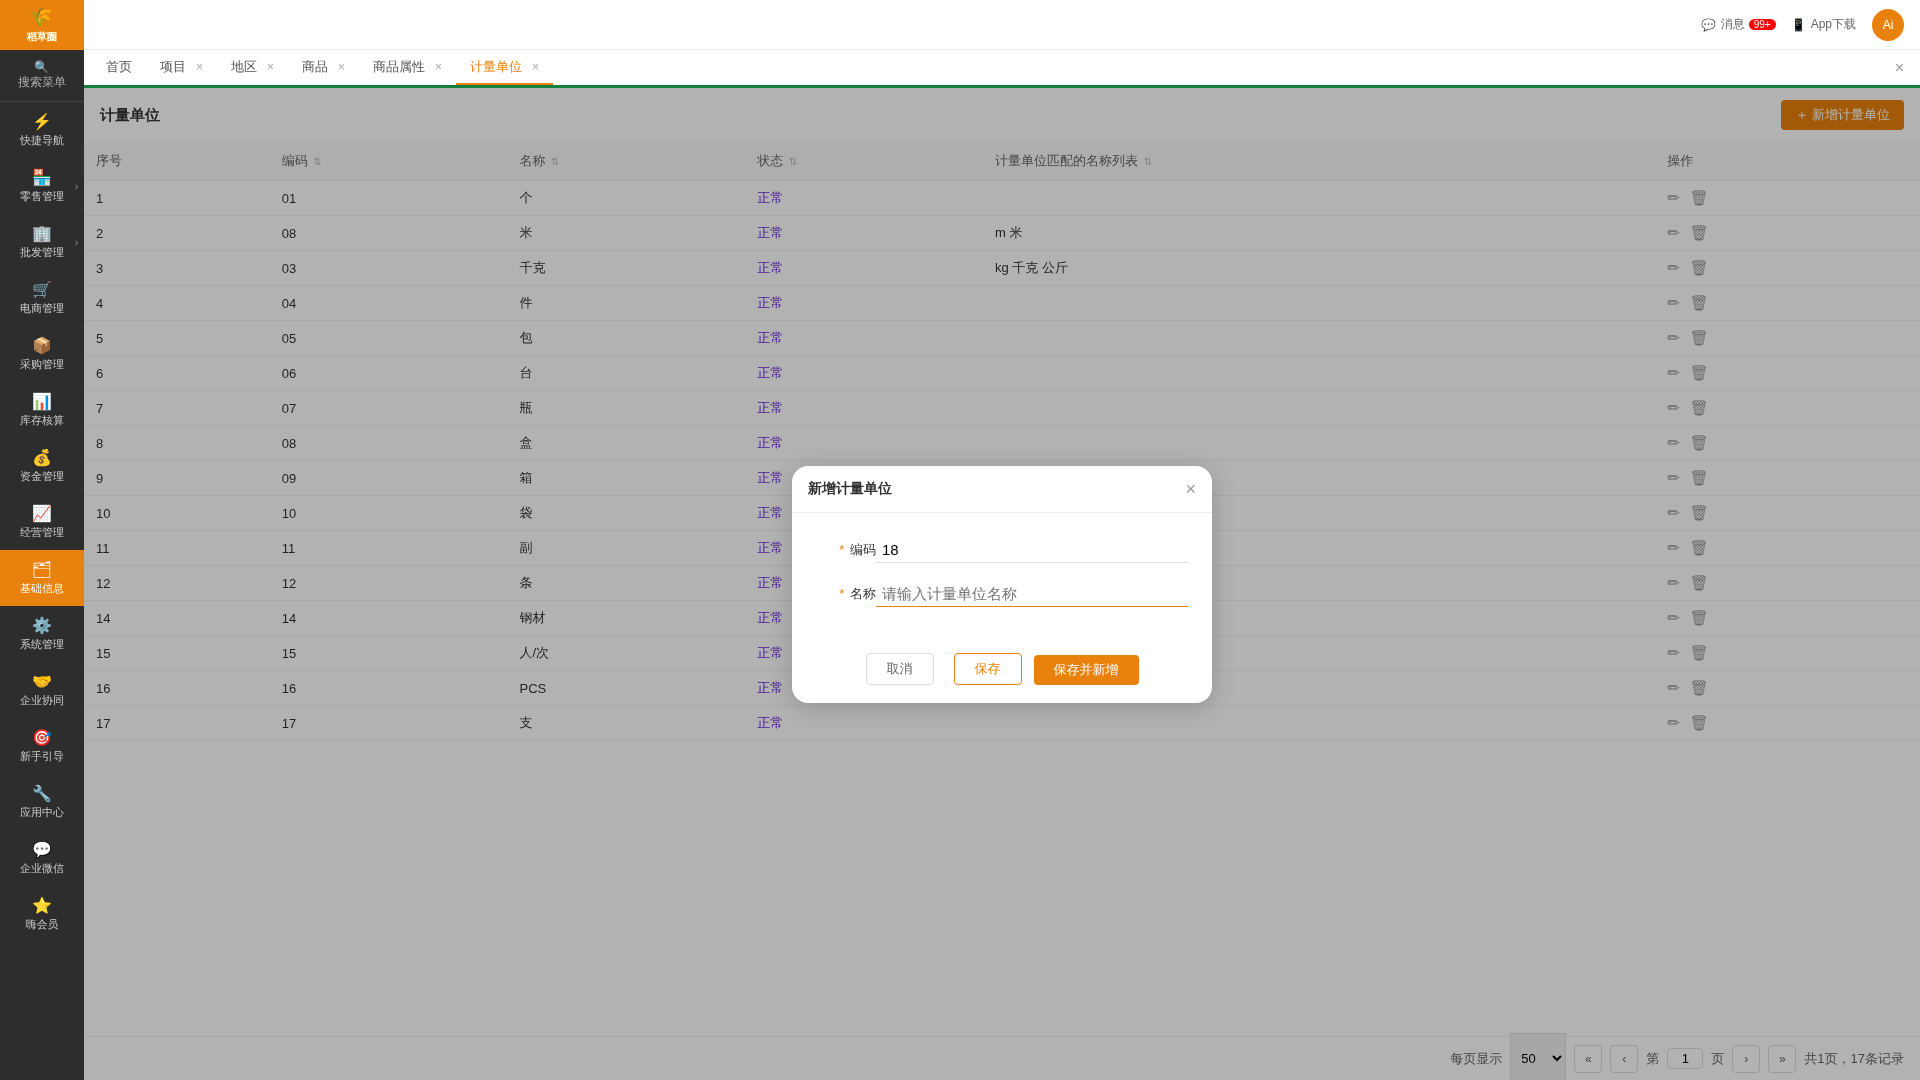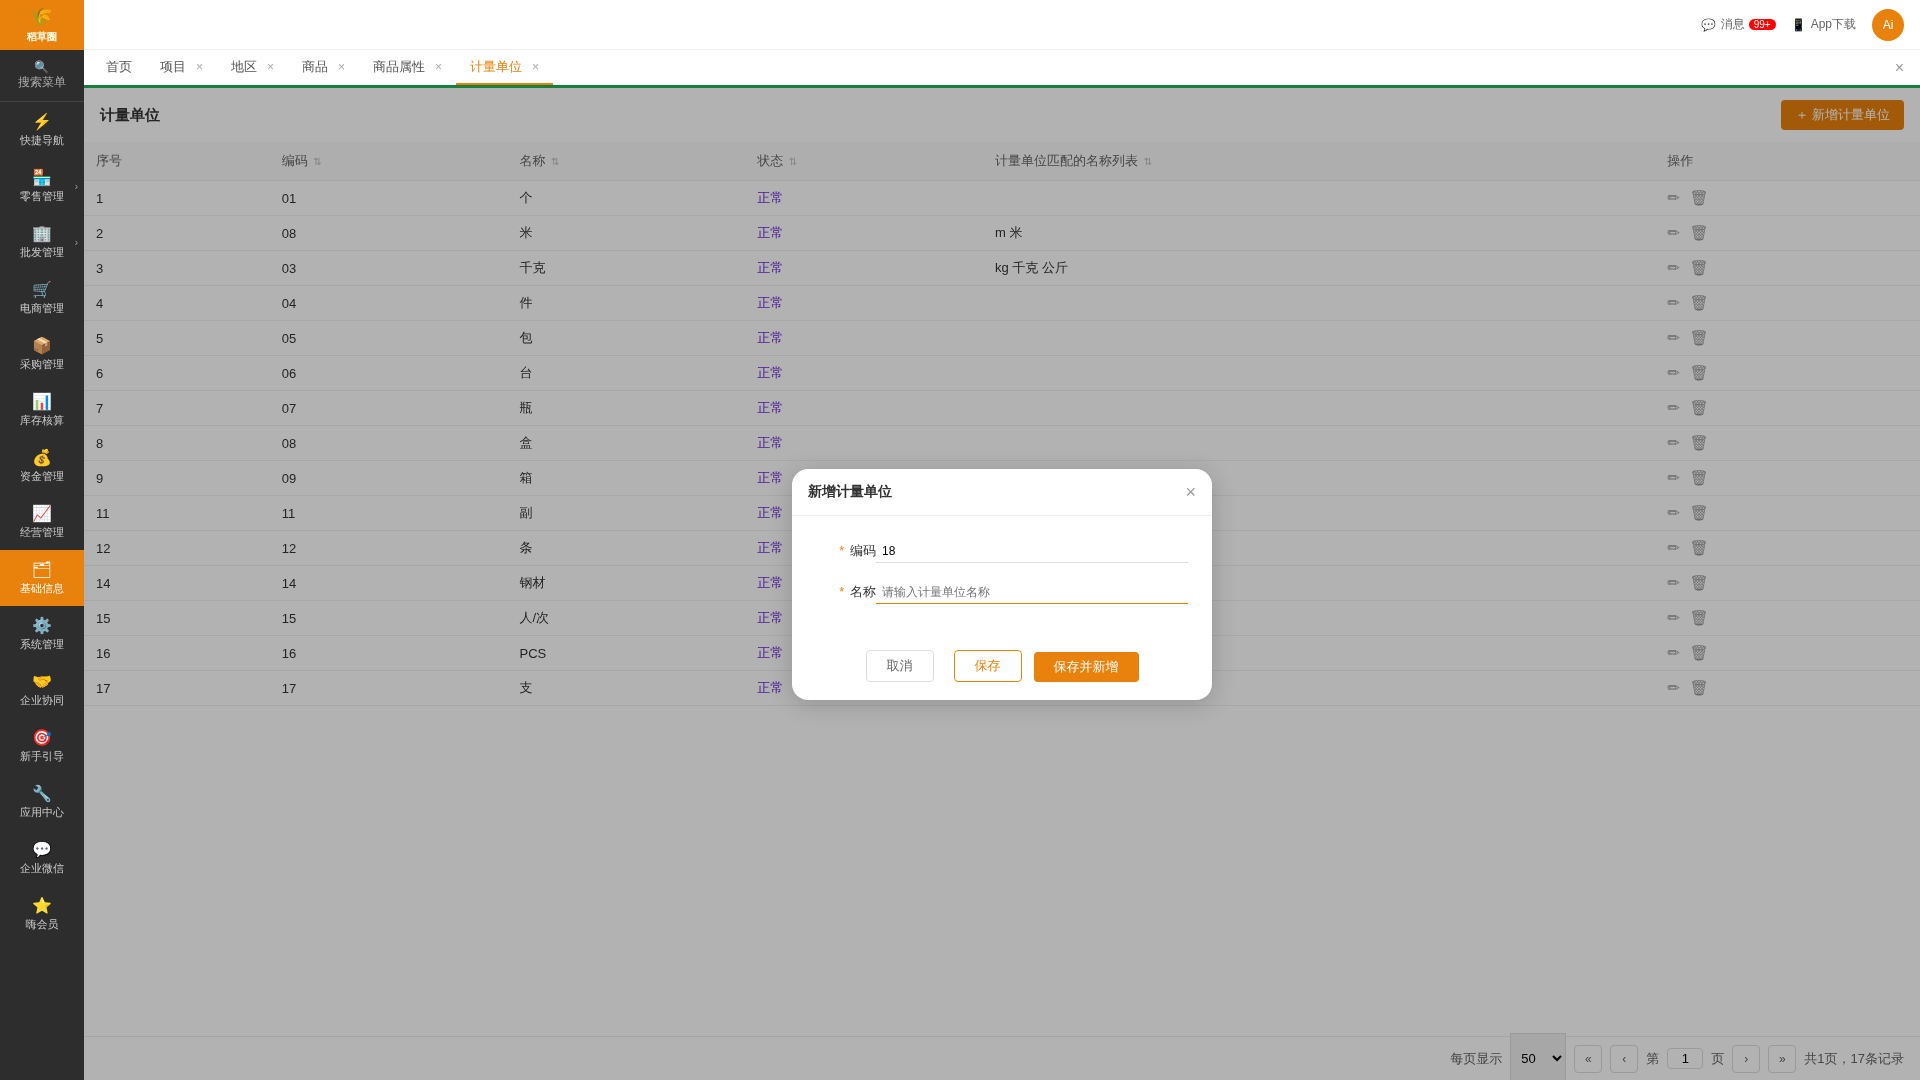--- a/index.html
+++ b/index.html
@@ -247,21 +247,21 @@
       color: #333;
       font-size: 13px;
       flex-shrink: 0;
     }
     .form-label .required { color: #e8820c; margin-right: 2px; }
     .form-input {
       flex: 1;
       border: none;
       border-bottom: 1px solid #ddd;
       padding: 4px 6px;
-      font-size: 12px;
+      font-size: 15px;
       outline: none;
     }
     .form-input.focused { border-bottom-color: #e8820c; }
     .modal-footer {
       padding: 12px 24px 18px;
       display: flex;
       align-items: flex-end;
       justify-content: center;
       gap: 12px;
     }
@@ -563,20 +563,31 @@
       <td>09</td>
       <td>箱</td>
       <td><span class="status-normal">正常</span></td>
       <td></td>
       <td>
         <span class="action-btn">✏</span>
         <span class="action-btn">🗑</span>
       </td>
     </tr>
             <tr>
+      <td>10</td>
+      <td>10</td>
+      <td>袋</td>
+      <td><span class="status-normal">正常</span></td>
+      <td></td>
+      <td>
+        <span class="action-btn">✏</span>
+        <span class="action-btn">🗑</span>
+      </td>
+    </tr>
+            <tr>
       <td>11</td>
       <td>11</td>
       <td>副</td>
       <td><span class="status-normal">正常</span></td>
       <td></td>
       <td>
         <span class="action-btn">✏</span>
         <span class="action-btn">🗑</span>
       </td>
     </tr>

